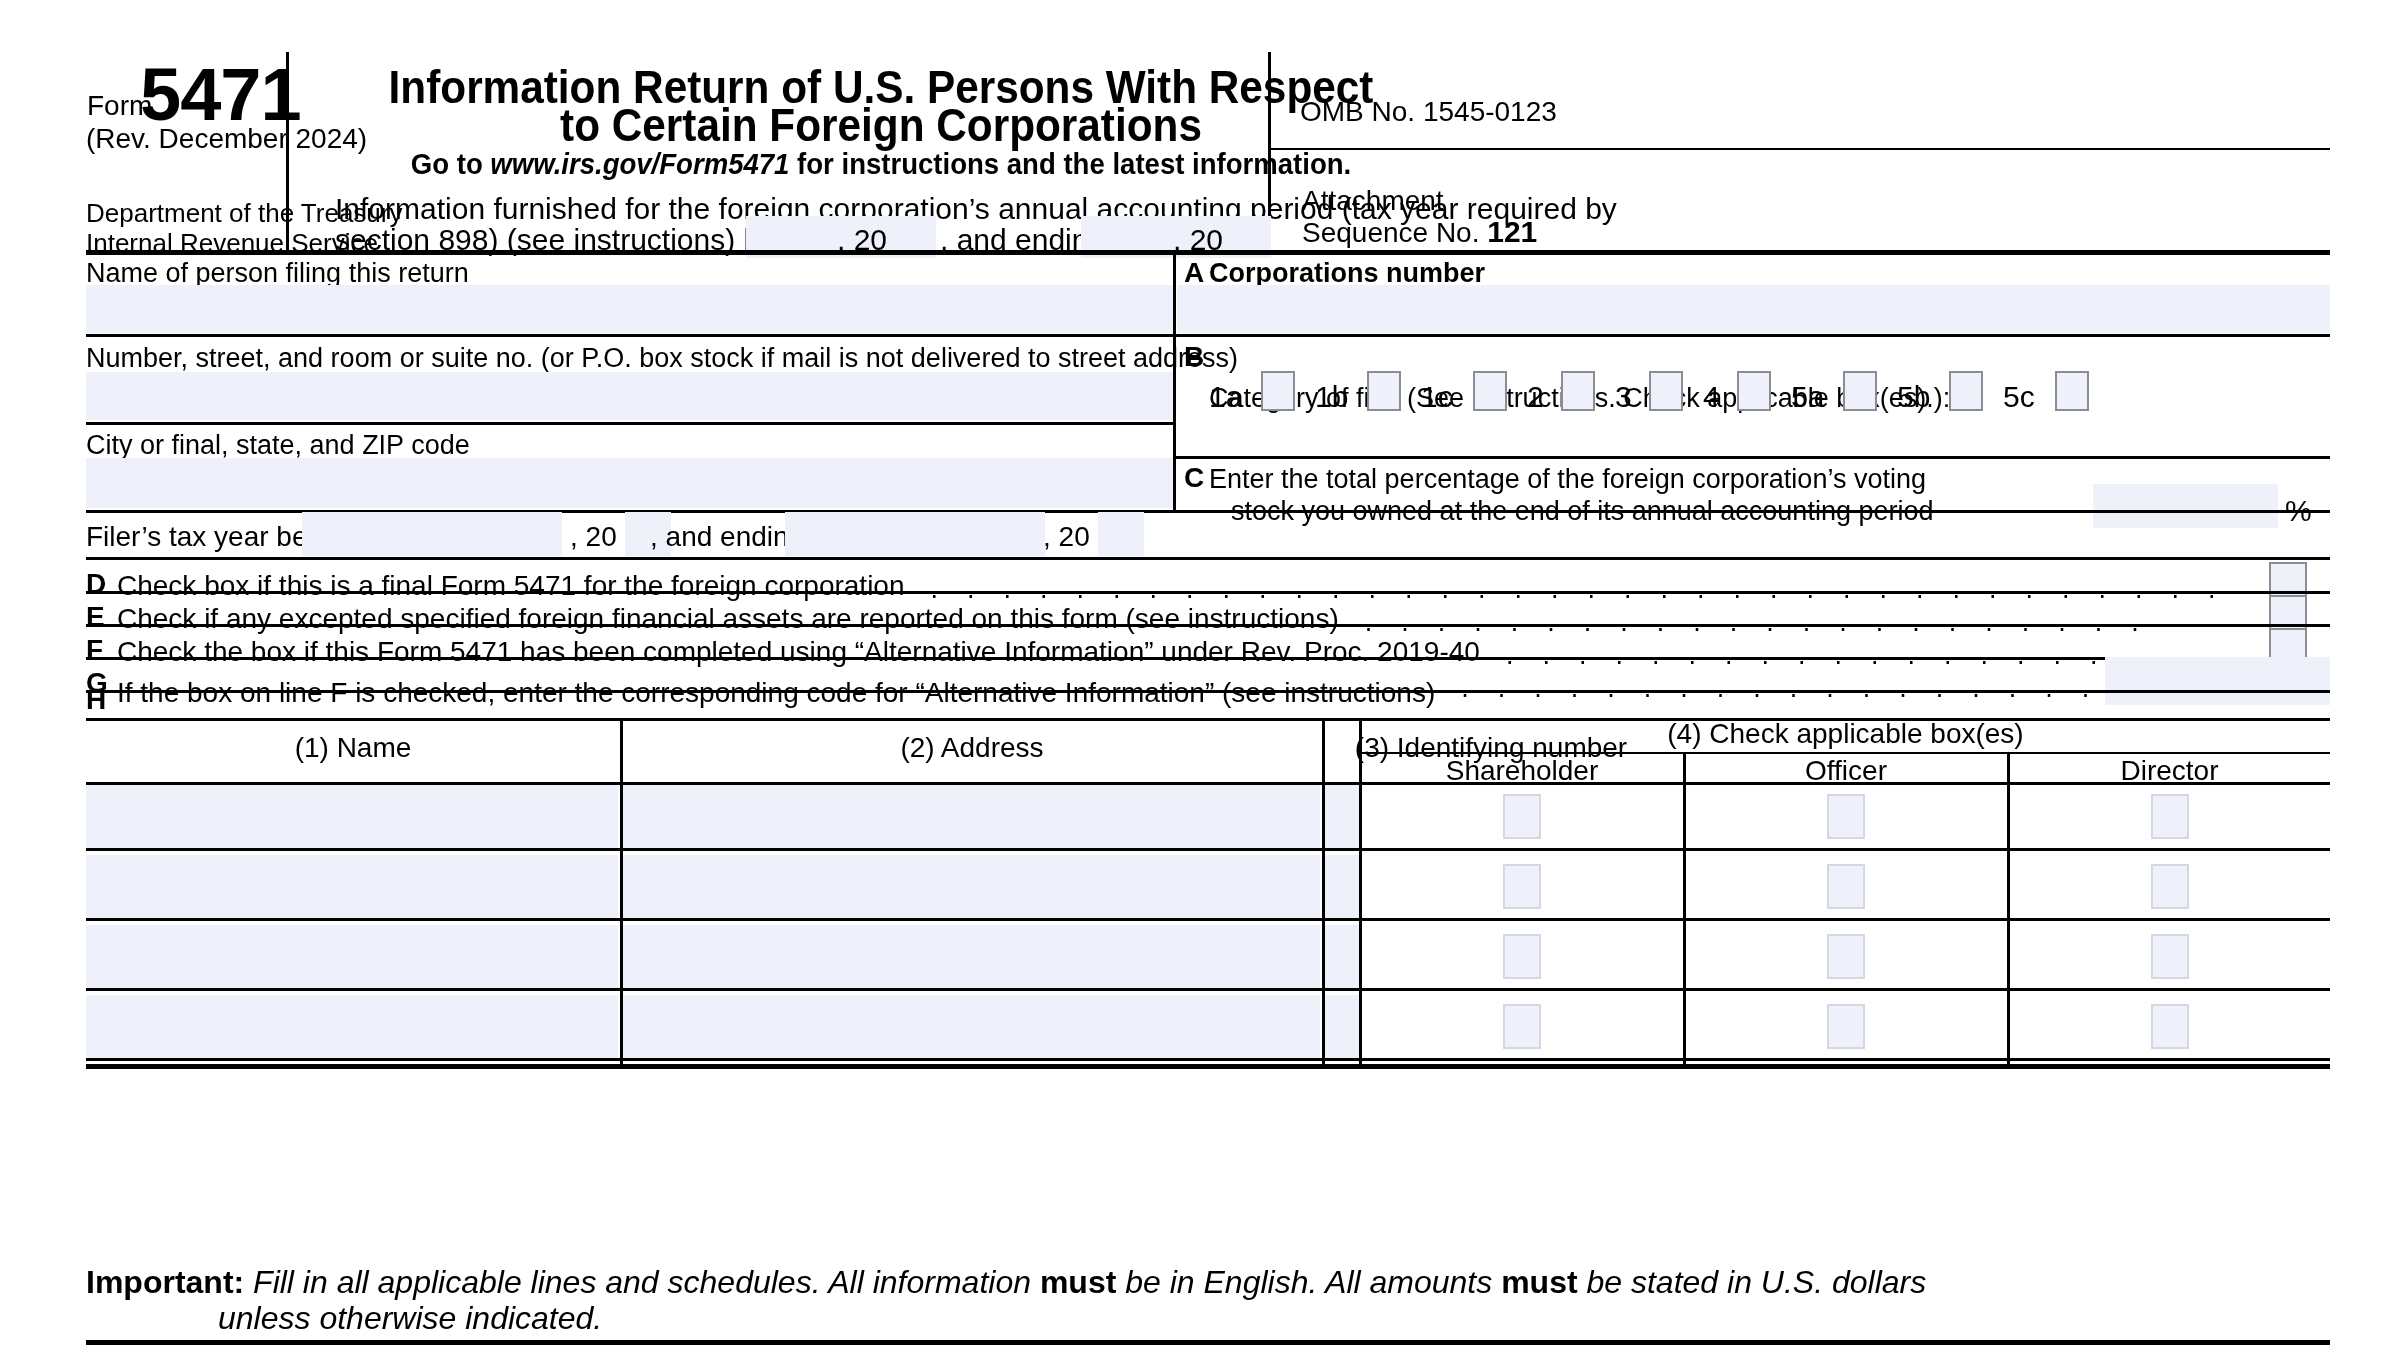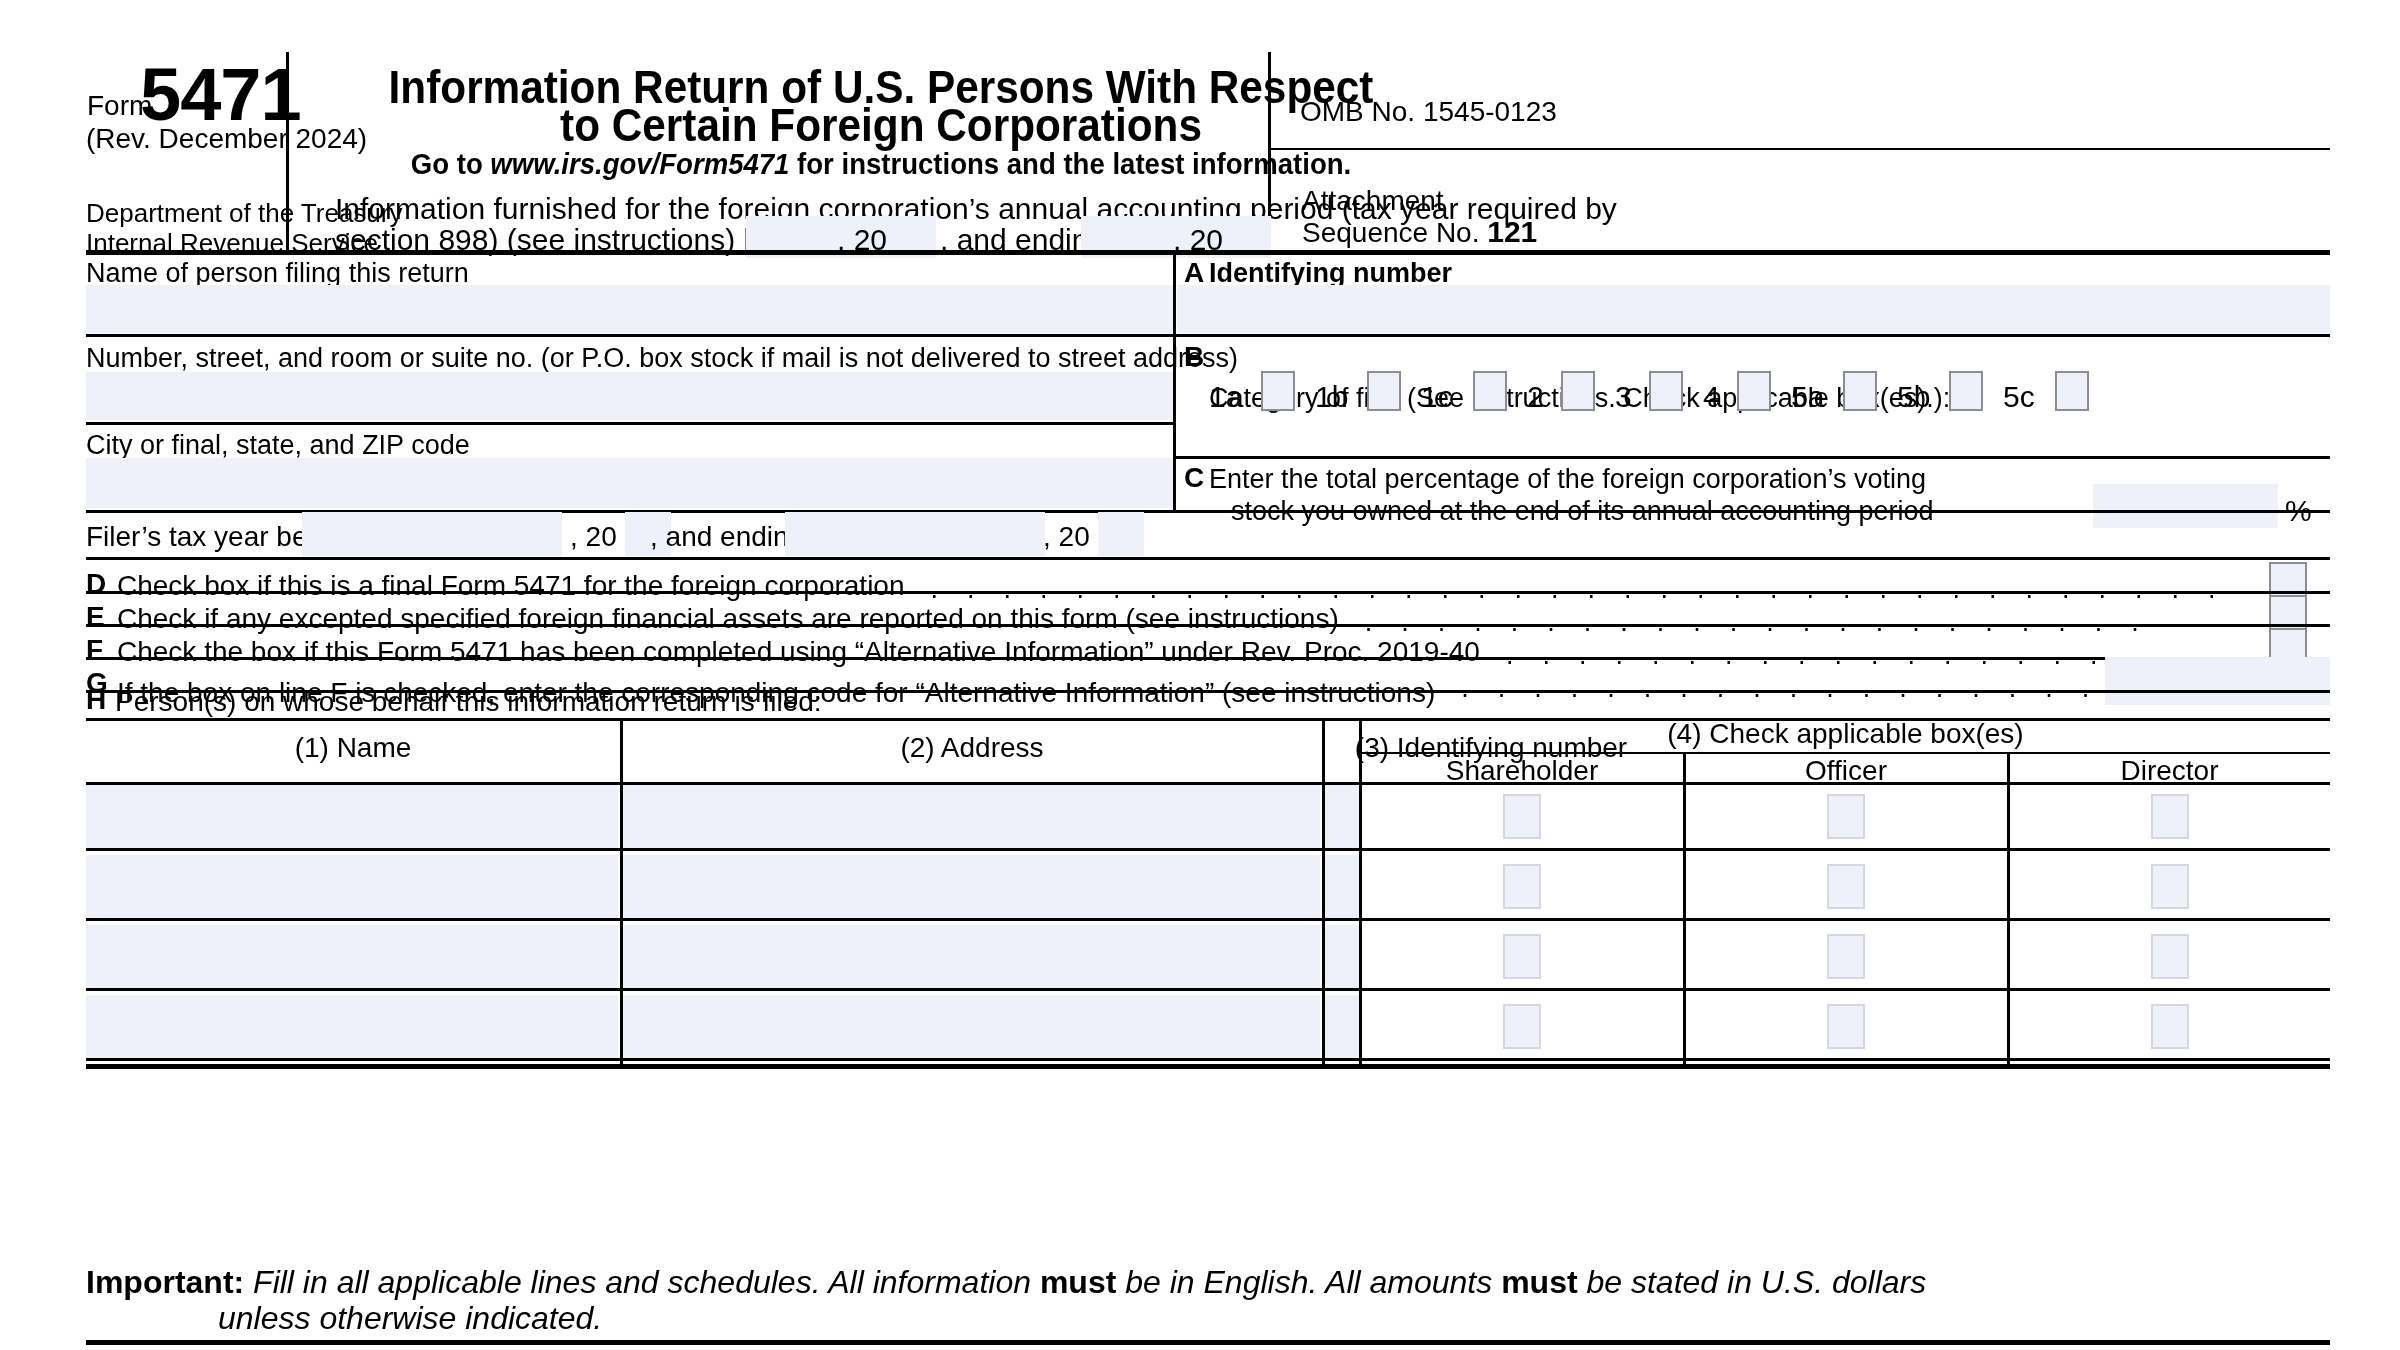--- a/index.html
+++ b/index.html
@@ -124,21 +124,21 @@
   <div class="fill" style="position:absolute;left:951px;top:216px;width:190px;height:42px;"></div>
   <div class="infoline" style="left:1043px;top:223px;">, 20</div>
   <div class="fill" style="position:absolute;left:1096px;top:216px;width:45px;height:42px;"></div>
 
   <div class="rule h3px" style="left:-44px;top:250px;width:2244px;"></div>
 
   <div class="lbl" style="left:-44px;top:258px;">Name of person filing this return</div>
   <div class="fill" style="position:absolute;left:-44px;top:285px;width:1088px;height:48px;"></div>
 
   <div class="letter" style="left:1054px;top:257px;">A</div>
-  <div class="lbl lbl-b" style="left:1079px;top:258px;font-weight:bold;">Identifying number</div>
+  <div class="lbl lbl-b" style="left:1079px;top:258px;font-weight:bold;">Corporations number</div>
   <div class="fill" style="position:absolute;left:1047px;top:285px;width:1153px;height:48px;"></div>
 
   <div class="rule h2px" style="left:-44px;top:334px;width:2244px;"></div>
   <div class="vrule" style="left:1043px;top:252px;height:82px;"></div>
 
   <div class="lbl" style="left:-44px;top:343px;">Number, street, and room or suite no. (or P.O. box stock if mail is not delivered to street address)</div>
   <div class="fill" style="position:absolute;left:-44px;top:372px;width:1088px;height:48px;"></div>
 
   <div class="letter" style="left:1054px;top:341px;">B</div>
   <div class="lbl" style="left:1079px;top:343px;margin-top:40px;">Category of filer (See instructions. Check applicable box(es).):</div>
@@ -208,21 +208,20 @@
       <div class="cbox" style="left: 2139px; top: 628px; width: 38px; height: 38px;"></div>
       <div class="rule h2px" style="left: -44px; top: 657px; width: 2244px;"></div>
       <div class="letter" style="left: -44px; top: 667px;">G</div>
       <div class="lbl" style="left: -13px; top: 669px; font-size: 28px; margin-top: 8px;">If the box on line F is checked, enter the corresponding code for “Alternative Information” (see instructions)</div>
       <div class="dots" style="left: 1331.22px; top: 673px;">....................</div>
       <div class="fill" style="position: absolute; left: 1975px; top: 657px; width: 225px; height: 48px;"></div>
       <div class="rule h2px" style="left: -44px; top: 690px; width: 2244px;"></div>
     </div>
 
   <div class="letter" style="left:-44px;top:684px;">H</div>
-  <div class="lbl" style="left:-15px;top:686px;font-size:28px;">Person(s) on whose behalf this information return is filed:</div>
 
   <div class="rule h2px" style="left:-44px;top:718px;width:2244px;"></div>
   <div class="rule h1px" style="left:1231px;top:752px;width:969px;"></div>
   <div class="rule h2px" style="left:-44px;top:782px;width:2244px;"></div>
 
   <div class="thead" style="left:-44px;top:732px;width:534px;">(1) Name</div>
   <div class="thead" style="left:492px;top:732px;width:700px;">(2) Address</div>
   <div class="thead" style="left:1194px;top:732px;width:334px;">(3) Identifying number</div>
   <div class="thead" style="left:1231px;top:718px;width:969px;">(4) Check applicable box(es)</div>
   <div class="thead" style="left:1231px;top:755px;width:322px;">Shareholder</div>

